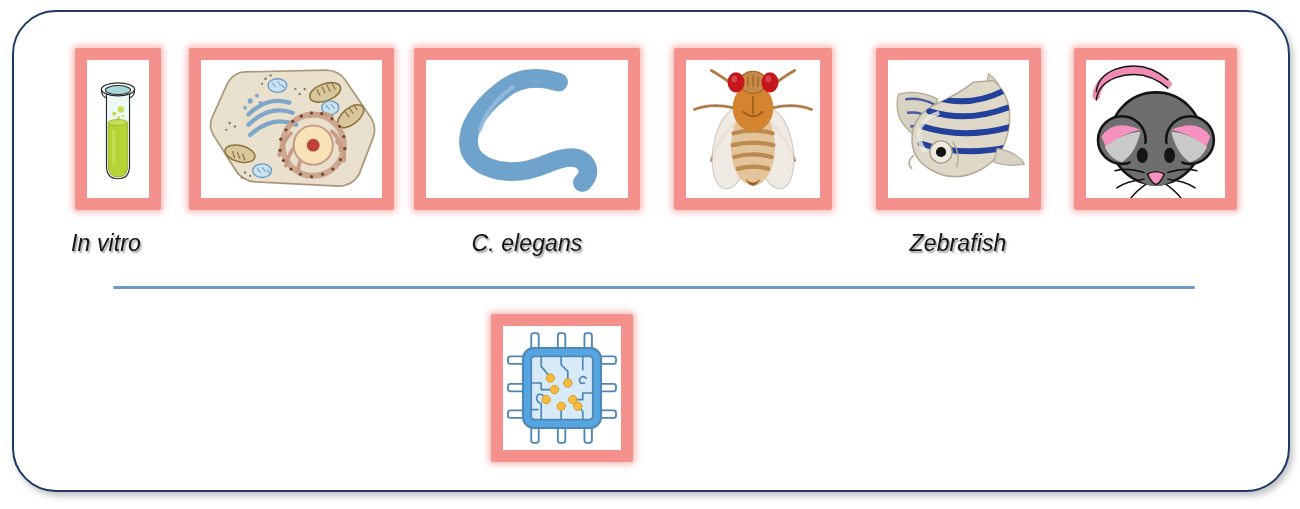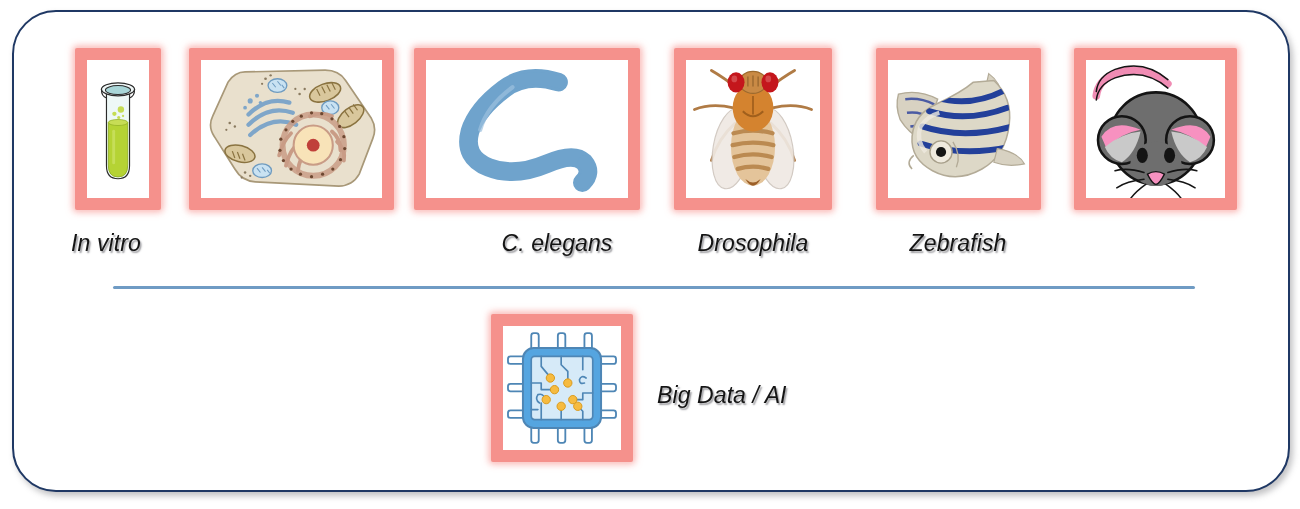--- a/index.html
+++ b/index.html
@@ -225,21 +225,21 @@
       <div class="tile-inner">
         <svg viewBox="0 0 226 162" xmlns="http://www.w3.org/2000/svg">
           <path d="M150 26 Q112 14 86 34 Q54 58 46 84 Q38 114 68 126
                    Q98 138 136 122 Q168 108 180 120 Q190 132 178 144" fill="none" stroke="#6fa3cc" stroke-width="22" stroke-linecap="round"></path>
           <path d="M150 26 Q112 14 86 34" fill="none" stroke="#6fa3cc" stroke-width="14" stroke-linecap="round" opacity=".9"></path>
           <path d="M178 144 Q190 132 180 120" fill="none" stroke="#6fa3cc" stroke-width="15" stroke-linecap="round"></path>
           <path d="M96 32 Q66 54 58 82" fill="none" stroke="#9cc1de" stroke-width="5" stroke-linecap="round" opacity=".7"></path>
         </svg>
       </div>
     </div>
-    <div class="label center" style="left:543px;top:218px;">C. elegans</div>
+    <div class="label center" style="left:513px;top:218px;">C. elegans</div>
 
     <div class="tile" style="left:660px;top:36px;width:158px;height:162px;">
       <div class="tile-inner">
         <svg viewBox="0 0 158 162" xmlns="http://www.w3.org/2000/svg">
 
           <g fill="none" stroke="#b07b45" stroke-width="3.4" stroke-linecap="round">
             <path d="M62 34 Q44 20 30 12"></path>
             <path d="M96 34 Q114 20 128 12"></path>
             <path d="M56 56 Q30 50 10 58"></path>
             <path d="M102 56 Q128 50 148 58"></path>
@@ -270,21 +270,20 @@
               <path d="M85 19 l0 12"></path>
           </g>
 
           <ellipse cx="59" cy="26" rx="10" ry="12" fill="#c4161c"></ellipse>
           <ellipse cx="99" cy="26" rx="10" ry="12" fill="#c4161c"></ellipse>
           <ellipse cx="57" cy="22" rx="3.4" ry="4" fill="#e06a6a" opacity=".6"></ellipse>
           <ellipse cx="97" cy="22" rx="3.4" ry="4" fill="#e06a6a" opacity=".6"></ellipse>
         </svg>
       </div>
     </div>
-    <div class="label center" style="left:739px;top:218px;">Drosophila</div>
 
     <div class="tile" style="left:862px;top:36px;width:165px;height:162px;">
       <div class="tile-inner">
         <svg viewBox="0 0 165 162" xmlns="http://www.w3.org/2000/svg">
           <defs>
             <clipPath id="fishclip">
               <path d="M124 24 Q146 44 142 76 Q138 112 110 128 Q80 145 52 130
                        Q26 116 28 90 Q30 64 56 52 Q86 38 100 26 Z"></path>
             </clipPath>
           </defs>
@@ -406,16 +405,15 @@
             <circle cx="78" cy="68" r="5"></circle>
             <circle cx="62" cy="76" r="5"></circle>
             <circle cx="84" cy="88" r="5"></circle>
             <circle cx="70" cy="96" r="5"></circle>
             <circle cx="52" cy="88" r="5"></circle>
             <circle cx="90" cy="96" r="5"></circle>
           </g>
         </svg>
       </div>
     </div>
-    <div class="label" style="left:643px;top:370px;">Big Data / AI</div>
 
   </div>
 </div>
 
 </body></html>

